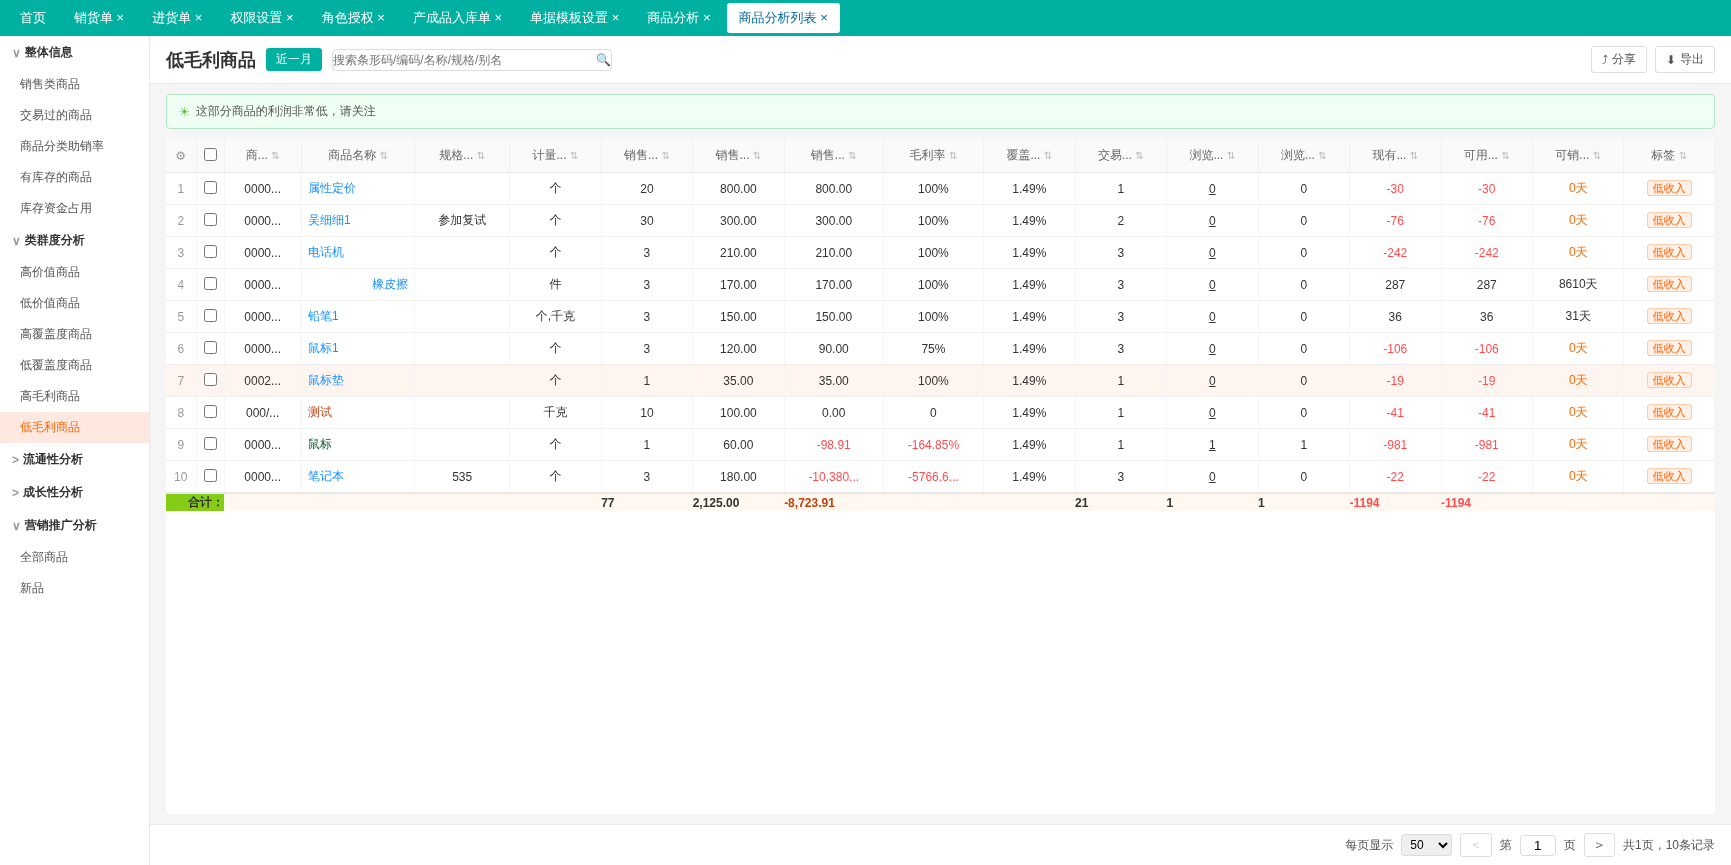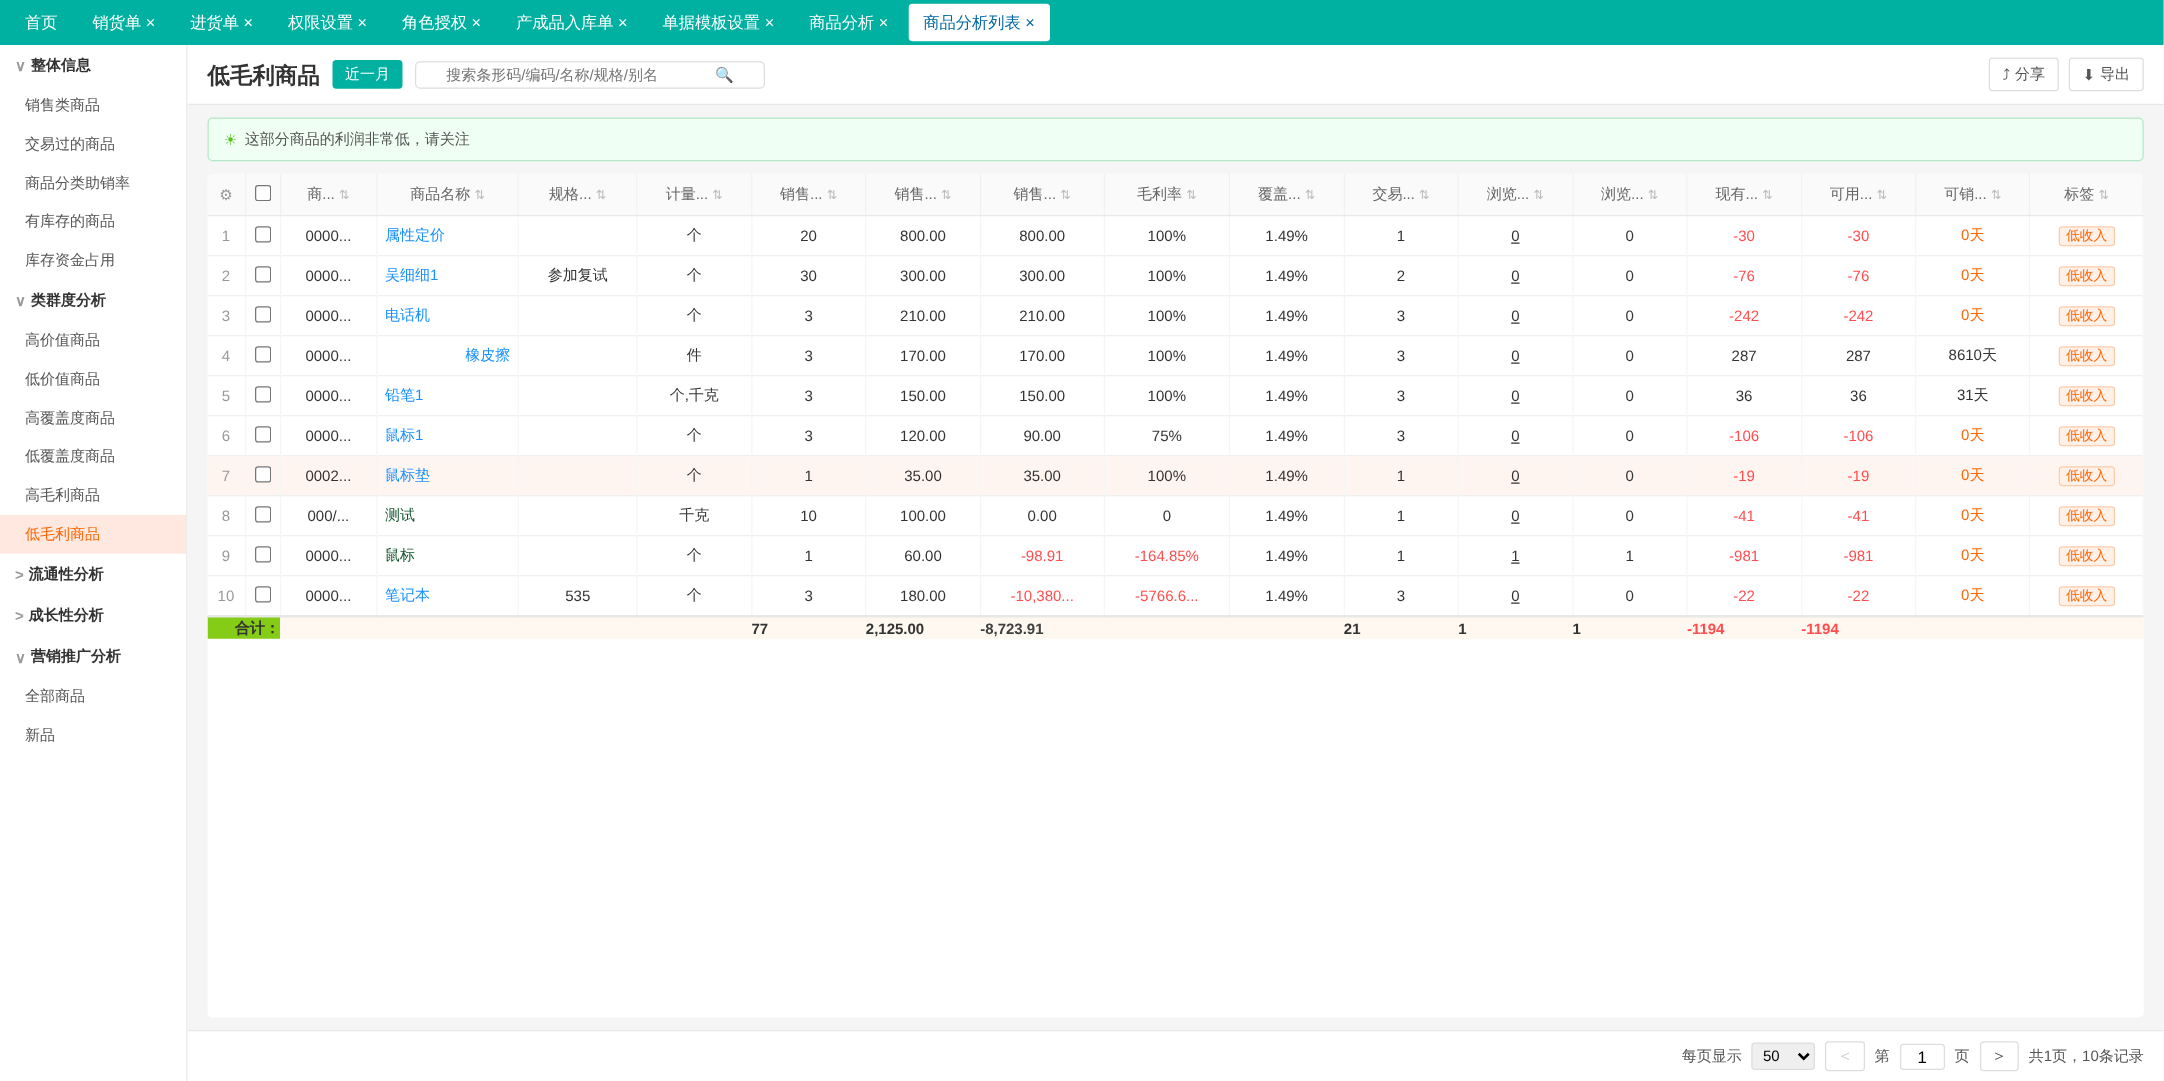--- a/index.html
+++ b/index.html
@@ -86,21 +86,21 @@
       border-radius: 3px;
       padding: 3px 10px;
       font-size: 12px;
       cursor: pointer;
     }
     .search-box {
       display: flex;
       align-items: center;
       border: 1px solid #ddd;
       border-radius: 4px;
-      padding: 3px 24px;
+      padding: 3px 0;
       flex: 1;
       max-width: 280px;
       background: #fff;
     }
     .search-box input {
       border: none;
       outline: none;
       font-size: 12px;
       flex: 1;
       color: #999;
@@ -472,21 +472,21 @@
     <td>0</td>
     <td class="text-red">-19</td>
     <td class="text-red">-19</td>
     <td class="text-orange">0天</td>
     <td><span class="tag-badge">低收入</span></td>
   </tr>
             <tr>
     <td class="num-cell">8</td>
     <td class="checkbox-cell"><input type="checkbox" style=""></td>
     <td>000/...</td>
-    <td style="text-align:left;cursor:pointer;color:#14532d;">测试</td>
+    <td style="text-align:left;cursor:pointer;color:#c2410c;">测试</td>
     <td></td>
     <td>千克</td>
     <td>10</td>
     <td>100.00</td>
     <td class="">0.00</td>
     <td class="">0</td>
     <td>1.49%</td>
     <td>1</td>
     <td class="underline-link">0</td>
     <td>0</td>
@@ -538,21 +538,21 @@
           </tbody>
         <tfoot id="table-footer" class="table-footer">
         <tr>
   <td colspan="2" style="text-align:right;font-weight:bold;background:#84cc16;">合计：</td>
   <td style="background:#fff8f0;"></td>
   <td style="background:#fff8f0;"></td>
   <td style="background:#fff8f0;"></td>
   <td style="background:#fff8f0;"></td>
   <td style="background:#fff8f0;font-weight:bold;">77</td>
   <td style="background:#fff8f0;font-weight:bold;">2,125.00</td>
-  <td style="background:#fff8f0;font-weight:bold;color:#404040;">-8,723.91</td>
+  <td style="background:#fff8f0;font-weight:bold;color:#c2410c;">-8,723.91</td>
   <td style="background:#fff8f0;"></td>
   <td style="background:#fff8f0;"></td>
   <td style="background:#fff8f0;font-weight:bold;">21</td>
   <td style="background:#fff8f0;font-weight:bold;">1</td>
   <td style="background:#fff8f0;font-weight:bold;">1</td>
   <td style="background:#fff8f0;font-weight:bold;color:#ff4d4f;">-1194</td>
   <td style="background:#fff8f0;font-weight:bold;color:#ff4d4f;">-1194</td>
   <td style="background:#fff8f0;"></td>
   <td style="background:#fff8f0;"></td>
 </tr>

